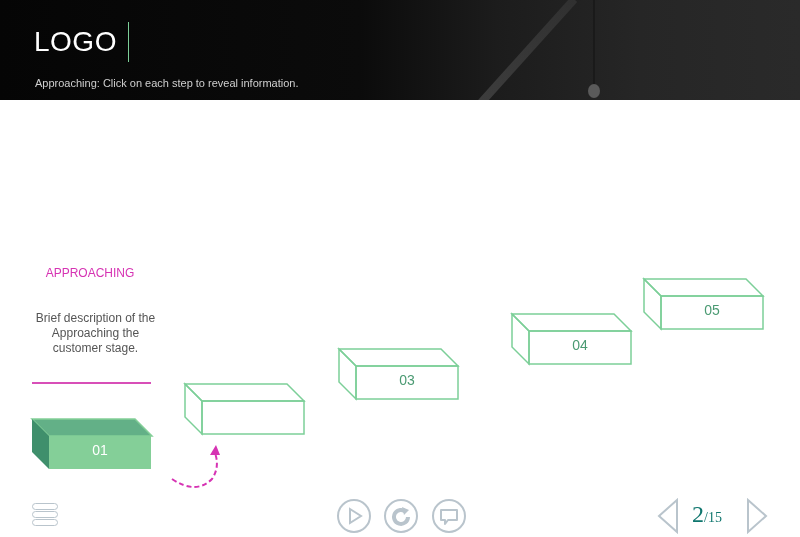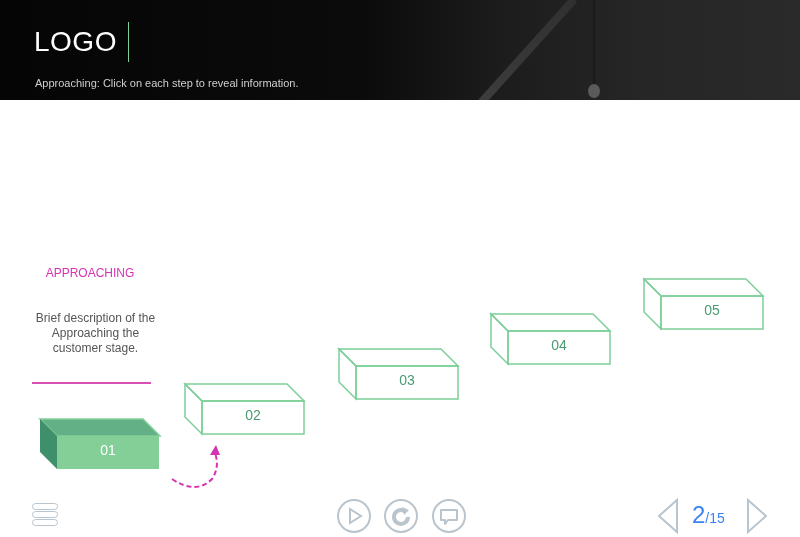--- a/index.html
+++ b/index.html
@@ -22,21 +22,21 @@
   .box { position: absolute; cursor: pointer; }
   .box svg { position: absolute; left: 0; top: 0; overflow: visible; }
   .box .num { position: absolute; color: #4a9a72; font-size: 14px; text-align: center; }
 
   .arrow { position: absolute; left: 168px; top: 443px; }
 
   .ctrl { position: absolute; }
   .menu-btn { left: 32px; top: 503px; width: 28px; height: 24px; }
   .menu-btn span { display: block; width: 24px; height: 5px; border: 1.5px solid #b9c4cc; border-radius: 4px; margin-bottom: 1px; }
   .circ { width: 30px; height: 30px; border: 2px solid #b9c4cc; border-radius: 50%; top: 499px; }
-  .pager { left: 692px; top: 501px; color: #3b82f6; }
+  .pager { left: 692px; top: 501px; color: #0f766e; font-family: Liberation Serif, serif; }
   .pager .cur { font-size: 24px; }
   .pager .tot { font-size: 14px; }
 </style>
 </head>
 <body>
 
 <div class="header">
   <div class="cord"></div>
   <div class="beam"></div>
   <div class="bulb"></div>
@@ -44,52 +44,51 @@
   <div class="divider"></div>
   <div class="instr">Approaching: Click on each step to reveal information.</div>
 </div>
 
 <div class="stage-title">
   <div>APPROACHING</div>
 </div>
 <div class="stage-desc">Brief description of the Approaching the customer stage.</div>
 <div class="stage-rule"></div>
 
-<div class="box" style="left:32px;top:418px;width:122px;height:52px;margin-left:8px;">
+<div class="box" style="left:32px;top:418px;width:122px;height:52px;">
   <svg width="122" height="52">
     <polygon points="0,1 103,1 120,18 17,18" fill="#63b087" stroke="#84cf98" stroke-width="1.5"></polygon>
     <polygon points="0,1 17,18 17,51 0,34" fill="#3f8f6c"></polygon>
     <rect x="17" y="18" width="102" height="33" fill="#84cf98"></rect>
   </svg>
   <div class="num" style="left:17px;top:24px;width:102px;color:#ffffff;">01</div>
 </div>
 
 <div class="box" style="left:184px;top:383px;width:122px;height:52px;">
   <svg width="122" height="52">
     <g fill="none" stroke="#7ccf98" stroke-width="1.5">
       <polygon points="1,1 103,1 120,18 18,18"></polygon>
       <polygon points="1,1 18,18 18,51 1,34"></polygon>
       <rect x="18" y="18" width="102" height="33"></rect>
     </g>
   </svg>
-  <div class="num" style="left:18px;top:24px;width:102px;">02</div>
 </div>
 
 <div class="box" style="left:338px;top:348px;width:122px;height:52px;">
   <svg width="122" height="52">
     <g fill="none" stroke="#7ccf98" stroke-width="1.5">
       <polygon points="1,1 103,1 120,18 18,18"></polygon>
       <polygon points="1,1 18,18 18,51 1,34"></polygon>
       <rect x="18" y="18" width="102" height="33"></rect>
     </g>
   </svg>
   <div class="num" style="left:18px;top:24px;width:102px;">03</div>
 </div>
 
-<div class="box" style="left:490px;top:313px;width:122px;height:52px;">
+<div class="box" style="left:511px;top:313px;width:122px;height:52px;">
   <svg width="122" height="52">
     <g fill="none" stroke="#7ccf98" stroke-width="1.5">
       <polygon points="1,1 103,1 120,18 18,18"></polygon>
       <polygon points="1,1 18,18 18,51 1,34"></polygon>
       <rect x="18" y="18" width="102" height="33"></rect>
     </g>
   </svg>
   <div class="num" style="left:18px;top:24px;width:102px;">04</div>
 </div>
 

